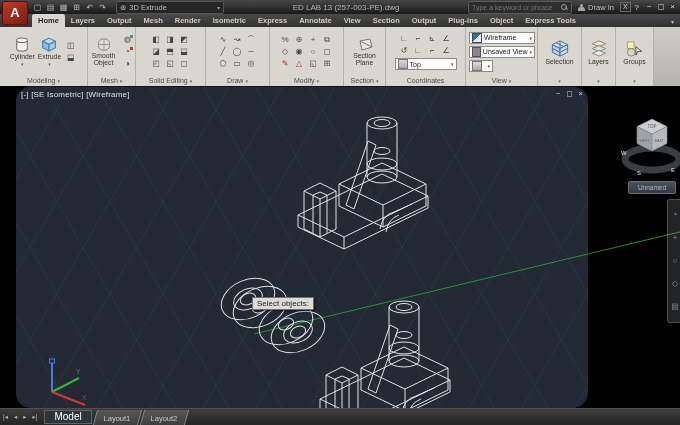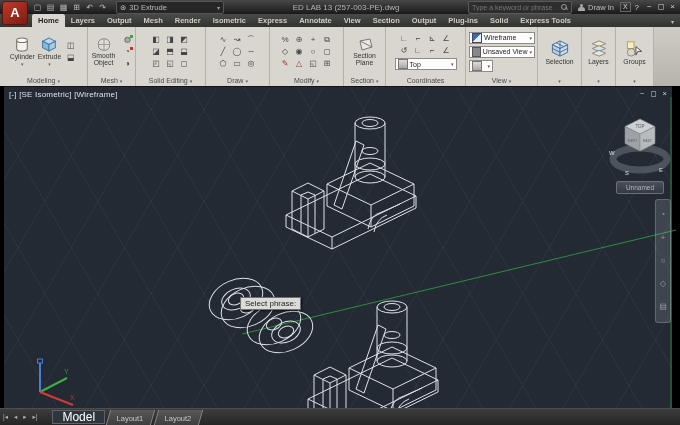--- a/index.html
+++ b/index.html
@@ -61,45 +61,45 @@
   .dd{display:flex;align-items:center;gap:2px;background:#fdfdfd;border:1px solid #8f8c86;
       height:10px;font-size:7px;color:#222;padding:0 2px;white-space:nowrap;}
   .dd .dd-arrow{margin-left:auto;font-size:5px;color:#555;}
   .sw{width:8px;height:8px;display:inline-block;}
   .sw-wire{background:linear-gradient(135deg,#2f6fbe 50%,#e8eef5 50%);border:1px solid #446;}
   .sw-view{background:#888;border:1px solid #555;}
   .sw-cube{background:linear-gradient(#dcdcdc,#aaa);border:1px solid #777;}
   .ribbon-fill{flex:1;background:linear-gradient(#cfccc5,#b6b3ac);}
 
   
-  .viewport{position:absolute;left:4px;top:86px;width:668px;height:322px;background-color:#232a33;
+  .viewport{position:absolute;left:16px;top:86px;width:572px;height:322px;background-color:#232a33;
     background-image:
       repeating-linear-gradient(60deg,rgba(140,160,185,.07) 0 1px,transparent 1px 46px),
       repeating-linear-gradient(120deg,rgba(140,160,185,.07) 0 1px,transparent 1px 46px);
-    border-top:1px solid #11151b;box-sizing:border-box;}
+    border-top:1px solid #11151b;box-sizing:border-box;border-radius:15px;}
   .vp-label{position:absolute;left:5px;top:3px;font-size:8px;color:#dde1e5;letter-spacing:.2px;}
   .vp-winctl{position:absolute;right:5px;top:2px;display:flex;gap:6px;}
   .vp-winctl span{font-size:7.5px;color:#d0d4d8;}
   .geo{position:absolute;left:0;top:0;}
   .navbar{position:absolute;left:651px;top:112px;width:16px;height:124px;
     background:rgba(175,182,190,.20);border:1px solid rgba(205,210,216,.25);border-radius:3px;
     display:flex;flex-direction:column;align-items:center;justify-content:space-around;padding:4px 0;box-sizing:border-box;}
   .nav-ic{width:12px;height:12px;font-size:8px;line-height:12px;text-align:center;color:rgba(218,223,229,.55);}
   .ucsname{position:absolute;left:612px;top:94px;width:46px;height:11px;
     background:linear-gradient(#4a505a,#343a43);border:1px solid #6b7077;border-radius:2px;
     font-size:6.5px;color:#b3b9c0;text-align:center;line-height:11px;}
   .tooltip{position:absolute;left:236px;top:210px;background:#dbdbd9;border:1px solid #6f6f6f;
     box-shadow:1px 1px 2px rgba(0,0,0,.6);font-size:8px;color:#1d1d1d;padding:1px 4px;line-height:9px;white-space:nowrap;}
 
   
   .statusbar{position:absolute;left:0;top:408px;width:680px;height:17px;
     background:linear-gradient(#3d3d3d,#252525);display:flex;align-items:center;border-top:1px solid #4e4e4e;box-sizing:border-box;}
   .sb-nav{font-size:6.5px;color:#b0b0b0;padding:0 3px;line-height:16px;}
-  .mtab{font-size:12px;color:#fff;background:#2e353d;border:1px solid #5c636b;
-    padding:1px 9px;margin-left:12px;line-height:10px;}
+  .mtab{font-size:10px;color:#fff;background:#2e353d;border:1px solid #5c636b;
+    padding:1px 9px;margin-left:4px;line-height:10px;}
   .ltab{transform:skewX(-16deg);background:linear-gradient(#585858,#3e3e3e);border-right:1px solid #8a8a8a;
     border-left:1px solid #8a8a8a;margin-left:3px;padding:1px 8px;line-height:10px;}
   .ltab span{display:inline-block;transform:skewX(16deg);font-size:7.5px;color:#c9c9c9;}
 </style>
 </head>
 <body>
 
 <div class="app">
 
   <div class="logo">
@@ -144,21 +144,21 @@
     <span class="rtab">Output</span>
     <span class="rtab">Mesh</span>
     <span class="rtab">Render</span>
     <span class="rtab">Isometric</span>
     <span class="rtab">Express</span>
     <span class="rtab">Annotate</span>
     <span class="rtab">View</span>
     <span class="rtab">Section</span>
     <span class="rtab">Output</span>
     <span class="rtab">Plug-ins</span>
-    <span class="rtab">Solid</span>
+    <span class="rtab">Object</span>
     <span class="rtab">Express Tools</span>
     <span class="rtab-toggle">▾</span>
   </div>
 
   <div class="ribbon">
 
     <div class="panel" style="width:88px">
       <div class="pc">
         <div class="bigbtn">
           <svg width="18" height="17" viewBox="0 0 16 16">
@@ -482,21 +482,21 @@
     <div class="ucsname">Unnamed</div>
 
     <div class="navbar">
         <span class="nav-ic">◔</span>
         <span class="nav-ic">+</span>
         <span class="nav-ic">○</span>
         <span class="nav-ic">◇</span>
         <span class="nav-ic">▤</span>
       </div>
 
-    <div class="tooltip">Select phrase:</div>
+    <div class="tooltip">Select objects:</div>
   </div>
 
   <div class="statusbar">
     <span class="sb-nav">|◂</span>
     <span class="sb-nav">◂</span>
     <span class="sb-nav">▸</span>
     <span class="sb-nav">▸|</span>
     <div class="mtab">Model</div>
     <div class="ltab"><span>Layout1</span></div>
     <div class="ltab"><span>Layout2</span></div>

